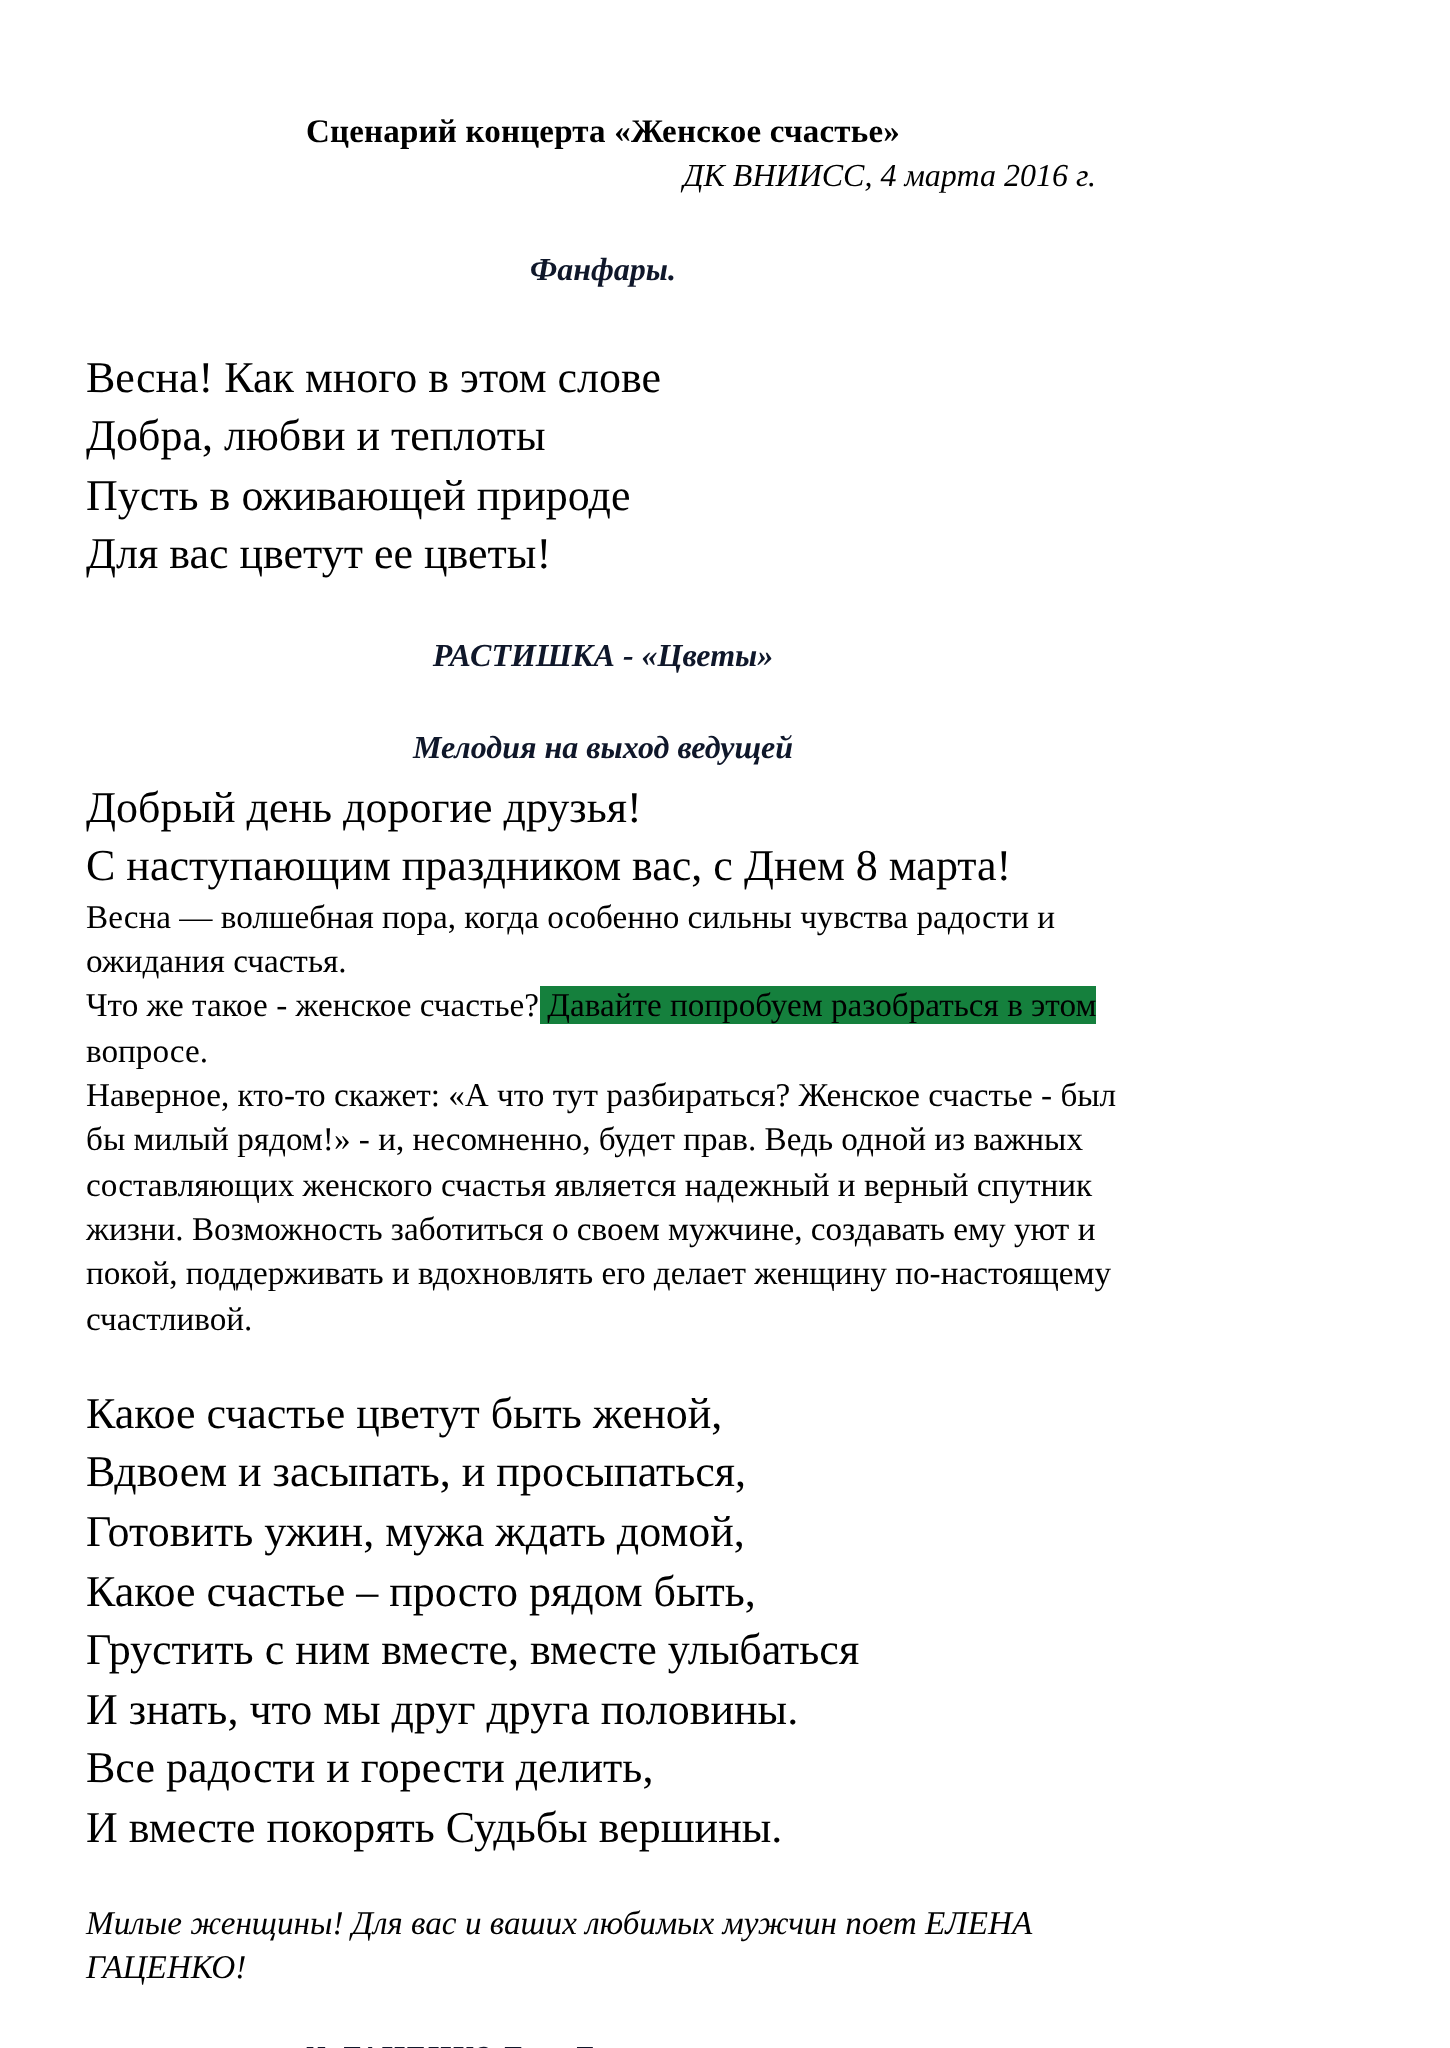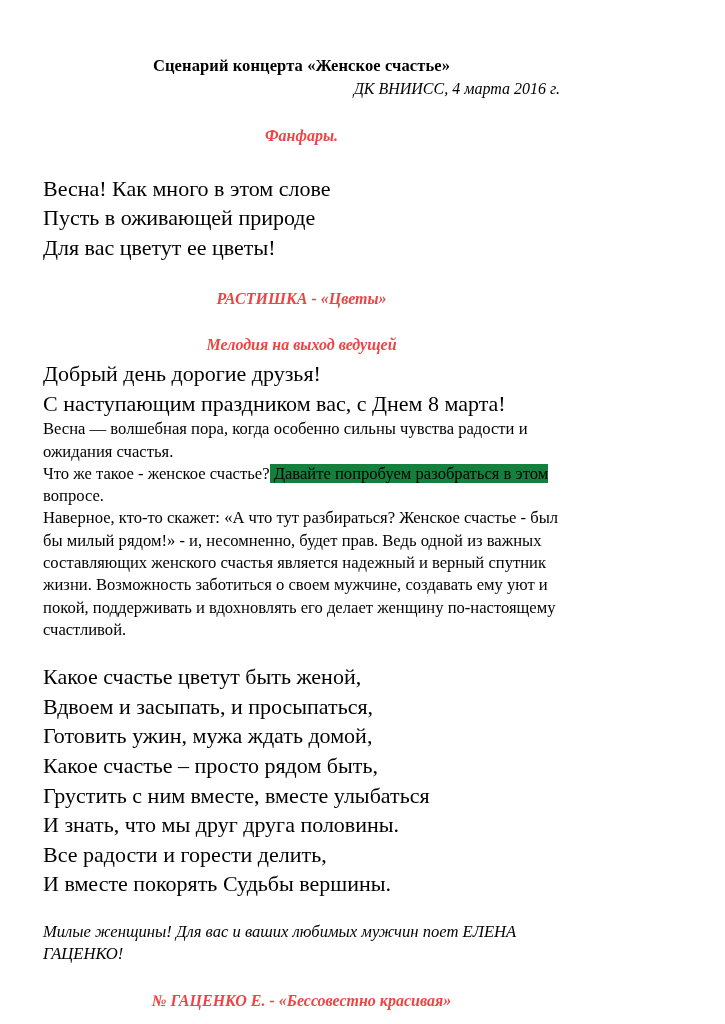--- a/index.html
+++ b/index.html
@@ -37,25 +37,25 @@
     line-height: 1.28;
     margin: 0;
     letter-spacing: 0.1px;
   }
 
   .doc-subtitle {
     font-size: 16px;
     font-style: italic;
     text-align: right;
     line-height: 1.3;
-    margin: 3px 0 0 0;
+    margin: 3px 12px 0 0;
   }
 
   .red-heading {
-    color: #ef4444;
+    color: #0f172a;
     font-weight: bold;
     font-style: italic;
     text-align: center;
     font-size: 16px;
     line-height: 1.3;
     margin: 0;
   }
 
   .body-line {
     font-size: 22px;
@@ -96,20 +96,21 @@
   <h1 class="doc-title">Сценарий концерта «Женское счастье»</h1>
 
   <div class="doc-subtitle">ДК ВНИИСС, 4 марта 2016 г.</div>
 
   <div class="blk-fanfary">
     <div class="red-heading">Фанфары.</div>
   </div>
 
   <div class="blk-stanza1 stanza">
     <div class="body-line">Весна! Как много в этом слове</div>
+    <div class="body-line">Добра, любви и теплоты</div>
     <div class="body-line">Пусть в оживающей природе</div>
     <div class="body-line">Для вас цветут ее цветы!</div>
   </div>
 
   <div class="blk-rastishka">
     <div class="red-heading">РАСТИШКА - «Цветы»</div>
   </div>
 
   <div class="blk-melodiya">
     <div class="red-heading">Мелодия на выход ведущей</div>

